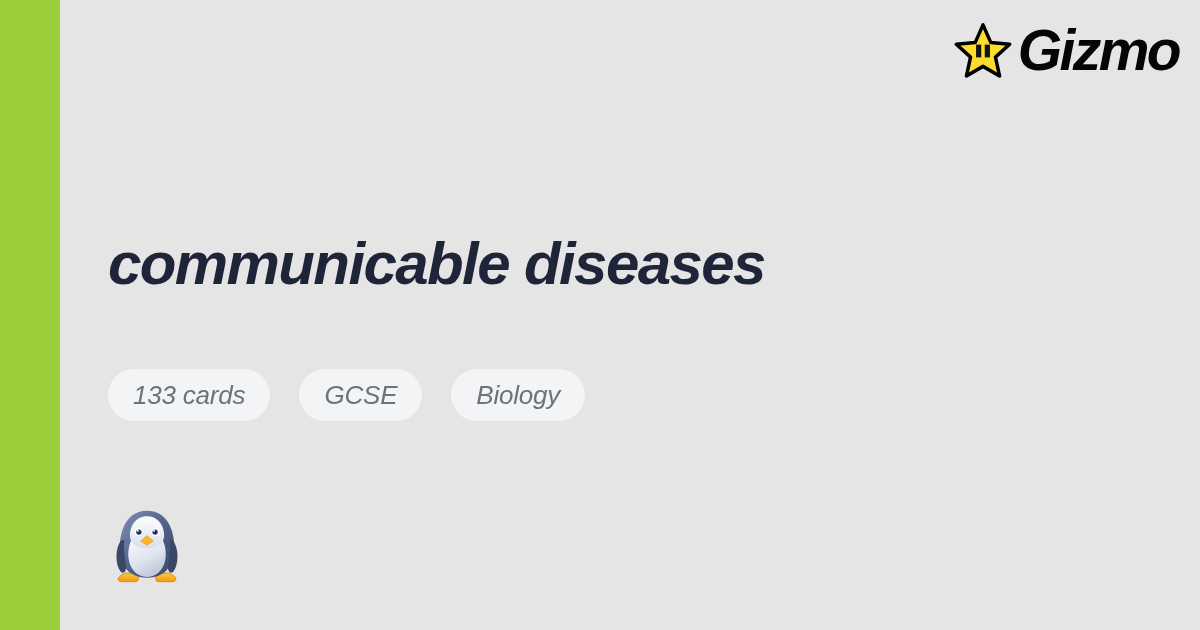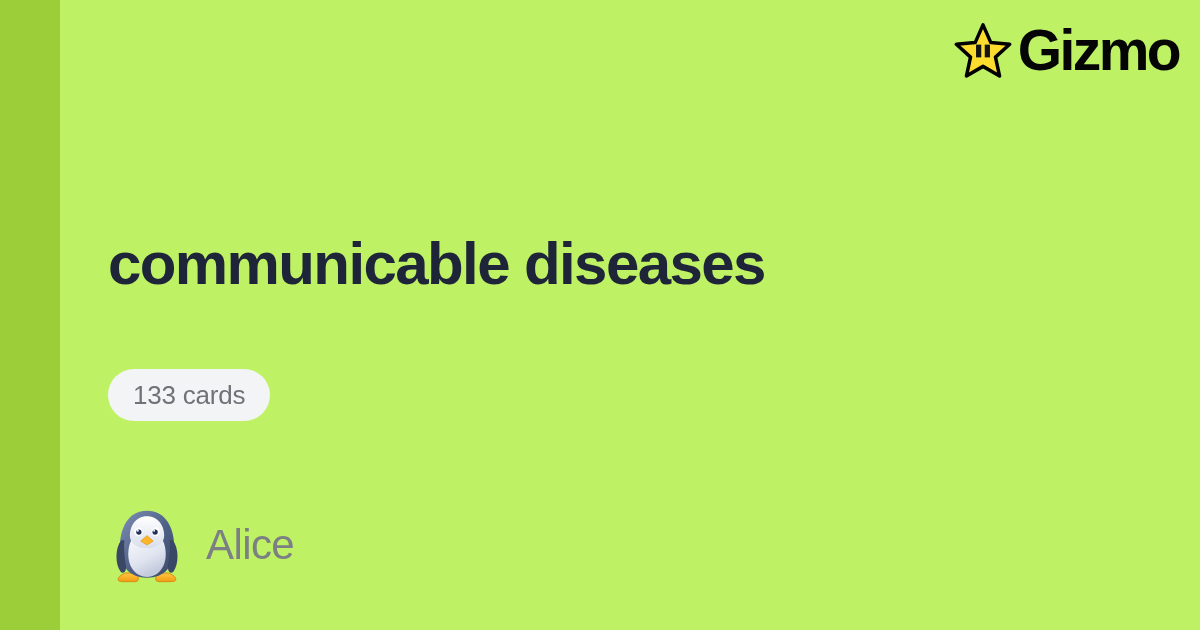--- a/index.html
+++ b/index.html
@@ -12,22 +12,23 @@
 
   body {
     font-family: "Liberation Sans", sans-serif;
     background: #ffffff;
     position: relative;
   }
 
   .card {
     position: absolute;
     inset: 0;
-    background: #bef264;
-    display: flex;
+    background: #e5e5e5;
+    display: flex;
+    font-style: italic;
   }
 
   
   .accent-bar {
     width: 60px;
     height: 630px;
     background: #9bce38;
     flex: 0 0 60px;
   }
 
@@ -154,20 +155,22 @@
       </span>
       <span class="brand-name">Gizmo</span>
     </div>
 
     <div class="content">
 
       <h1 class="deck-title">communicable diseases</h1>
 
       <div class="pill-row">
         <span class="pill">133 cards</span>
+        <span class="pill">GCSE</span>
+        <span class="pill">Biology</span>
       </div>
 
       <div class="author-row">
         <span class="avatar-wrap">
           <svg class="author-avatar" viewBox="0 0 100 100" xmlns="http://www.w3.org/2000/svg">
             <defs>
               <linearGradient id="bodyG" x1="0" y1="0" x2="1" y2="1">
                 <stop offset="0%" stop-color="#7f8fb4"></stop>
                 <stop offset="55%" stop-color="#4e5f86"></stop>
                 <stop offset="100%" stop-color="#3c4a6b"></stop>
@@ -202,18 +205,17 @@
             <circle cx="39" cy="33" r="5.4" fill="#ffffff"></circle>
             <circle cx="61" cy="33" r="5.4" fill="#ffffff"></circle>
             <circle cx="39.6" cy="33.4" r="3.4" fill="#20315c"></circle>
             <circle cx="60.4" cy="33.4" r="3.4" fill="#20315c"></circle>
             <circle cx="38.3" cy="31.8" r="1.2" fill="#ffffff"></circle>
             <circle cx="59.1" cy="31.8" r="1.2" fill="#ffffff"></circle>
 
             <path d="M50 38 L58 45 L50 50 L42 45 Z" fill="#ffb52b" stroke="#e29712" stroke-width="0.9"></path>
           </svg>
         </span>
-        <span class="author-name">Alice</span>
       </div>
 
     </div>
   </div>
 </div>
 
 </body></html>

